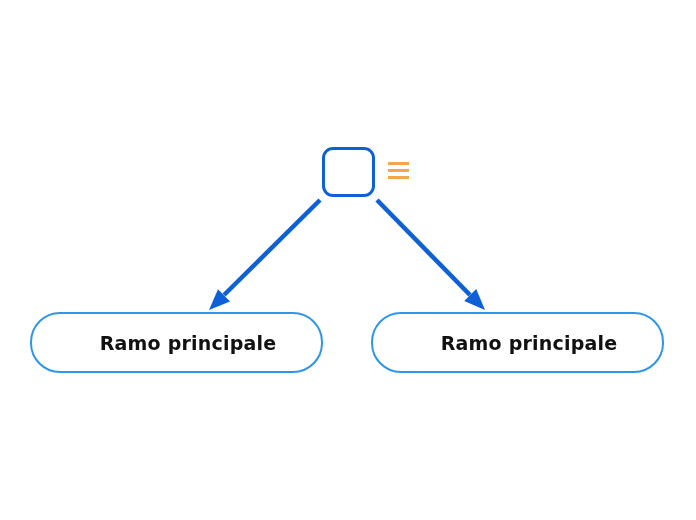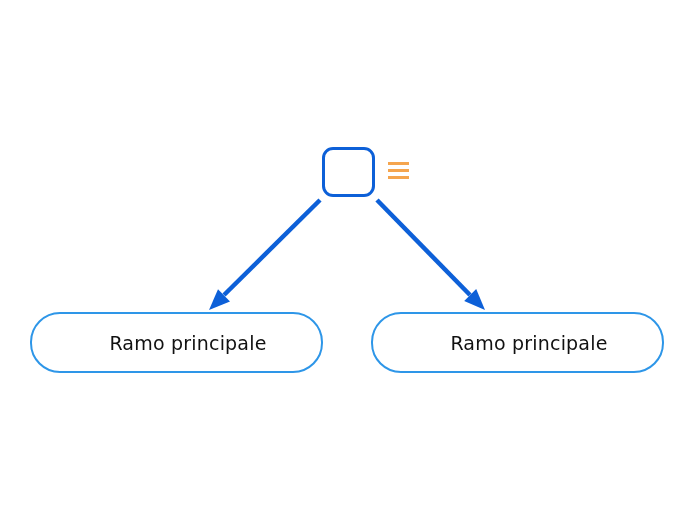--- a/index.html
+++ b/index.html
@@ -69,21 +69,21 @@
     border-radius: 30px;
     display: flex;
     align-items: center;
     justify-content: center;
     cursor: pointer;
   }
   .branch-node.left  { left: 30px;  }
   .branch-node.right { left: 371px; }
   .branch-label {
     font-size: 19px;
-    font-weight: 400;
+    font-weight: 700;
     color: var(--node-text, #111111);
     letter-spacing: 0.2px;
     white-space: nowrap;
     margin-left: 23px;
   }
 </style>
 </head>
 <body>
 
 <div class="canvas">

